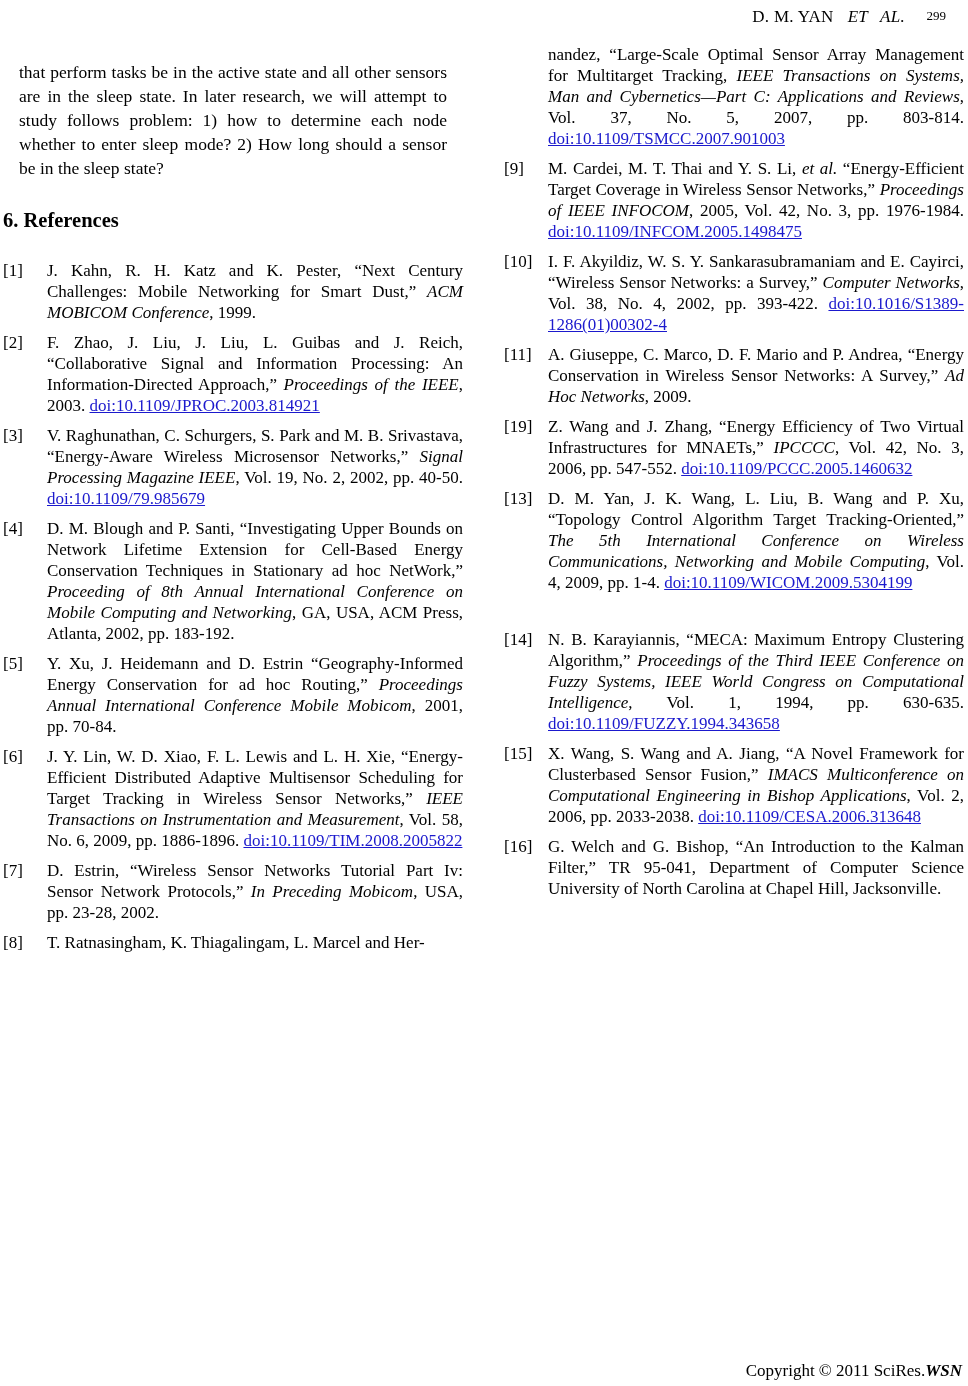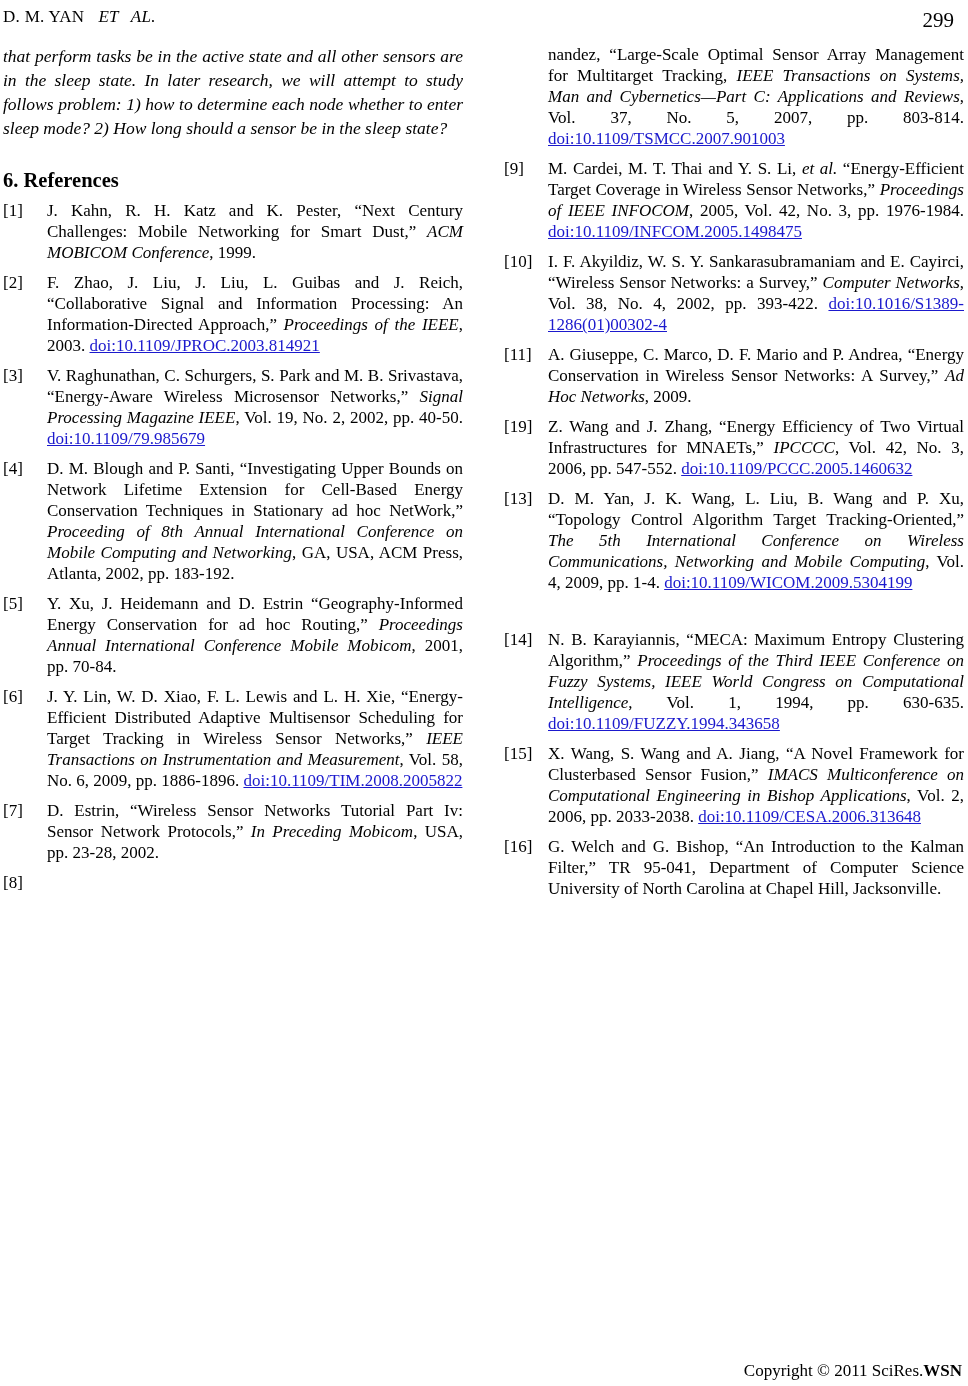--- a/index.html
+++ b/index.html
@@ -18,56 +18,55 @@
   .header {
     position: absolute;
     top: 7px;
     left: 3px;
     right: 6px;
     height: 26px;
     font-size: 17px;
   }
   .header-title {
     position: absolute;
-    left: 0;
+    left: 12px;
     width: 890px;
-    text-align: left;
+    text-align: right;
     white-space: nowrap;
     letter-spacing: 0.3px;
   }
   .header-title .et-al {
     font-style: italic;
     margin-left: 14px;
     word-spacing: 8px;
   }
   .page-number {
     position: absolute;
-    right: 8px;
+    right: 16px;
     top: 1px;
-    font-size: 21px;
+    font-size: 13px;
   }
   .columns {
     position: absolute;
     top: 44px;
     left: 3px;
     display: flex;
     gap: 41px;
   }
   .col { width: 460px; }
   .intro-paragraph {
     font-size: 17.5px;
     line-height: 24px;
     text-align: justify;
-    margin: 0;
-    font-style: italic;
+    margin: 16px;
   }
   .section-heading {
     font-size: 20.5px;
     font-weight: bold;
-    margin: 28px 0 8px 0;
+    margin: 28px 0 28px 0;
     line-height: 24px;
   }
   .ref {
     position: relative;
     padding-left: 44px;
     margin-bottom: 9px;
     font-size: 17px;
     line-height: 21px;
     text-align: justify;
   }
@@ -83,21 +82,21 @@
   .footer {
     position: absolute;
     left: 3px;
     right: 6px;
     bottom: 5px;
     display: flex;
     justify-content: flex-end;
     align-items: baseline;
     font-size: 17px;
   }
-  .journal-abbrev { font-weight: bold; }
+  .journal-abbrev { font-weight: bold; font-style: italic; }
 </style>
 </head>
 <body>
 
 <div class="page">
 
   <div class="header">
     <div class="header-title">
       <span>D. M. YAN</span><span class="et-al">ET AL.</span>
     </div>
@@ -109,21 +108,21 @@
       <p class="intro-paragraph">that perform tasks be in the active state and all other sensors are in the sleep state. In later research, we will attempt to study follows problem: 1) how to determine each node whether to enter sleep mode? 2) How long should a sensor be in the sleep state?</p>
       <h2 class="section-heading">6. References</h2>
       <div>
           <div class="ref"><span class="ref-num">[1]</span><span><span class="rm">J. Kahn, R. H. Katz and K. Pester, “Next Century Challenges: Mobile Networking for Smart Dust,” </span><span class="it">ACM MOBICOM Conference</span><span class="rm">, 1999.</span></span></div>
           <div class="ref"><span class="ref-num">[2]</span><span><span class="rm">F. Zhao, J. Liu, J. Liu, L. Guibas and J. Reich, “Collaborative Signal and Information Processing: An Information-Directed Approach,” </span><span class="it">Proceedings of the IEEE</span><span class="rm">, 2003. </span><a class="doi-link" href="#">doi:10.1109/JPROC.2003.814921</a></span></div>
           <div class="ref"><span class="ref-num">[3]</span><span><span class="rm">V. Raghunathan, C. Schurgers, S. Park and M. B. Srivastava, “Energy-Aware Wireless Microsensor Networks,” </span><span class="it">Signal Processing Magazine IEEE</span><span class="rm">, Vol. 19, No. 2, 2002, pp. 40-50. </span><a class="doi-link" href="#">doi:10.1109/79.985679</a></span></div>
           <div class="ref"><span class="ref-num">[4]</span><span><span class="rm">D. M. Blough and P. Santi, “Investigating Upper Bounds on Network Lifetime Extension for Cell-Based Energy Conservation Techniques in Stationary ad hoc NetWork,” </span><span class="it">Proceeding of 8th Annual International Conference on Mobile Computing and Networking</span><span class="rm">, GA, USA, ACM Press, Atlanta, 2002, pp. 183-192.</span></span></div>
           <div class="ref"><span class="ref-num">[5]</span><span><span class="rm">Y. Xu, J. Heidemann and D. Estrin “Geography-Informed Energy Conservation for ad hoc Routing,” </span><span class="it">Proceedings Annual International Conference Mobile Mobicom</span><span class="rm">, 2001, pp. 70-84.</span></span></div>
           <div class="ref"><span class="ref-num">[6]</span><span><span class="rm">J. Y. Lin, W. D. Xiao, F. L. Lewis and L. H. Xie, “Energy-Efficient Distributed Adaptive Multisensor Scheduling for Target Tracking in Wireless Sensor Networks,” </span><span class="it">IEEE Transactions on Instrumentation and Measurement</span><span class="rm">, Vol. 58, No. 6, 2009, pp. 1886-1896. </span><a class="doi-link" href="#">doi:10.1109/TIM.2008.2005822</a></span></div>
           <div class="ref"><span class="ref-num">[7]</span><span><span class="rm">D. Estrin, “Wireless Sensor Networks Tutorial Part Iv: Sensor Network Protocols,” </span><span class="it">In Preceding Mobicom</span><span class="rm">, USA, pp. 23-28, 2002.</span></span></div>
-          <div class="ref"><span class="ref-num">[8]</span></div>
+          <div class="ref"><span class="ref-num">[8]</span><span><span class="rm">T. Ratnasingham, K. Thiagalingam, L. Marcel and Her-</span></span></div>
         </div>
     </div>
     <div class="col col-right">
       <div class="col-right">
           <div class="ref"><span class="ref-num"></span><span><span class="rm">nandez, “Large-Scale Optimal Sensor Array Management for Multitarget Tracking, </span><span class="it">IEEE Transactions on Systems, Man and Cybernetics—Part C: Applications and Reviews</span><span class="rm">, Vol. 37, No. 5, 2007, pp. 803-814. </span><a class="doi-link" href="#">doi:10.1109/TSMCC.2007.901003</a></span></div>
           <div class="ref"><span class="ref-num">[9]</span><span><span class="rm">M. Cardei, M. T. Thai and Y. S. Li, </span><span class="it">et al.</span><span class="rm"> “Energy-Efficient Target Coverage in Wireless Sensor Networks,” </span><span class="it">Proceedings of IEEE INFOCOM</span><span class="rm">, 2005, Vol. 42, No. 3, pp. 1976-1984. </span><a class="doi-link" href="#">doi:10.1109/INFCOM.2005.1498475</a></span></div>
           <div class="ref"><span class="ref-num">[10]</span><span><span class="rm">I. F. Akyildiz, W. S. Y. Sankarasubramaniam and E. Cayirci, “Wireless Sensor Networks: a Survey,” </span><span class="it">Computer Networks</span><span class="rm">, Vol. 38, No. 4, 2002, pp. 393-422. </span><a class="doi-link" href="#">doi:10.1016/S1389-1286(01)00302-4</a></span></div>
           <div class="ref"><span class="ref-num">[11]</span><span><span class="rm">A. Giuseppe, C. Marco, D. F. Mario and P. Andrea, “Energy Conservation in Wireless Sensor Networks: A Survey,” </span><span class="it">Ad Hoc Networks</span><span class="rm">, 2009.</span></span></div>
           <div class="ref"><span class="ref-num">[19]</span><span><span class="rm">Z. Wang and J. Zhang, “Energy Efficiency of Two Virtual Infrastructures for MNAETs,” </span><span class="it">IPCCCC</span><span class="rm">, Vol. 42, No. 3, 2006, pp. 547-552. </span><a class="doi-link" href="#">doi:10.1109/PCCC.2005.1460632</a></span></div>
           <div class="ref"><span class="ref-num">[13]</span><span><span class="rm">D. M. Yan, J. K. Wang, L. Liu, B. Wang and P. Xu, “Topology Control Algorithm Target Tracking-Oriented,” </span><span class="it">The 5th International Conference on Wireless Communications, Networking and Mobile Computing</span><span class="rm">, Vol. 4, 2009, pp. 1-4. </span><a class="doi-link" href="#">doi:10.1109/WICOM.2009.5304199</a></span></div>

